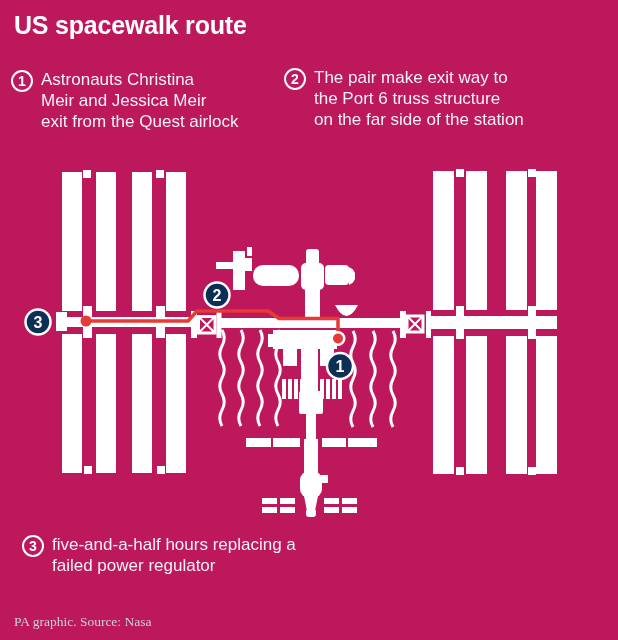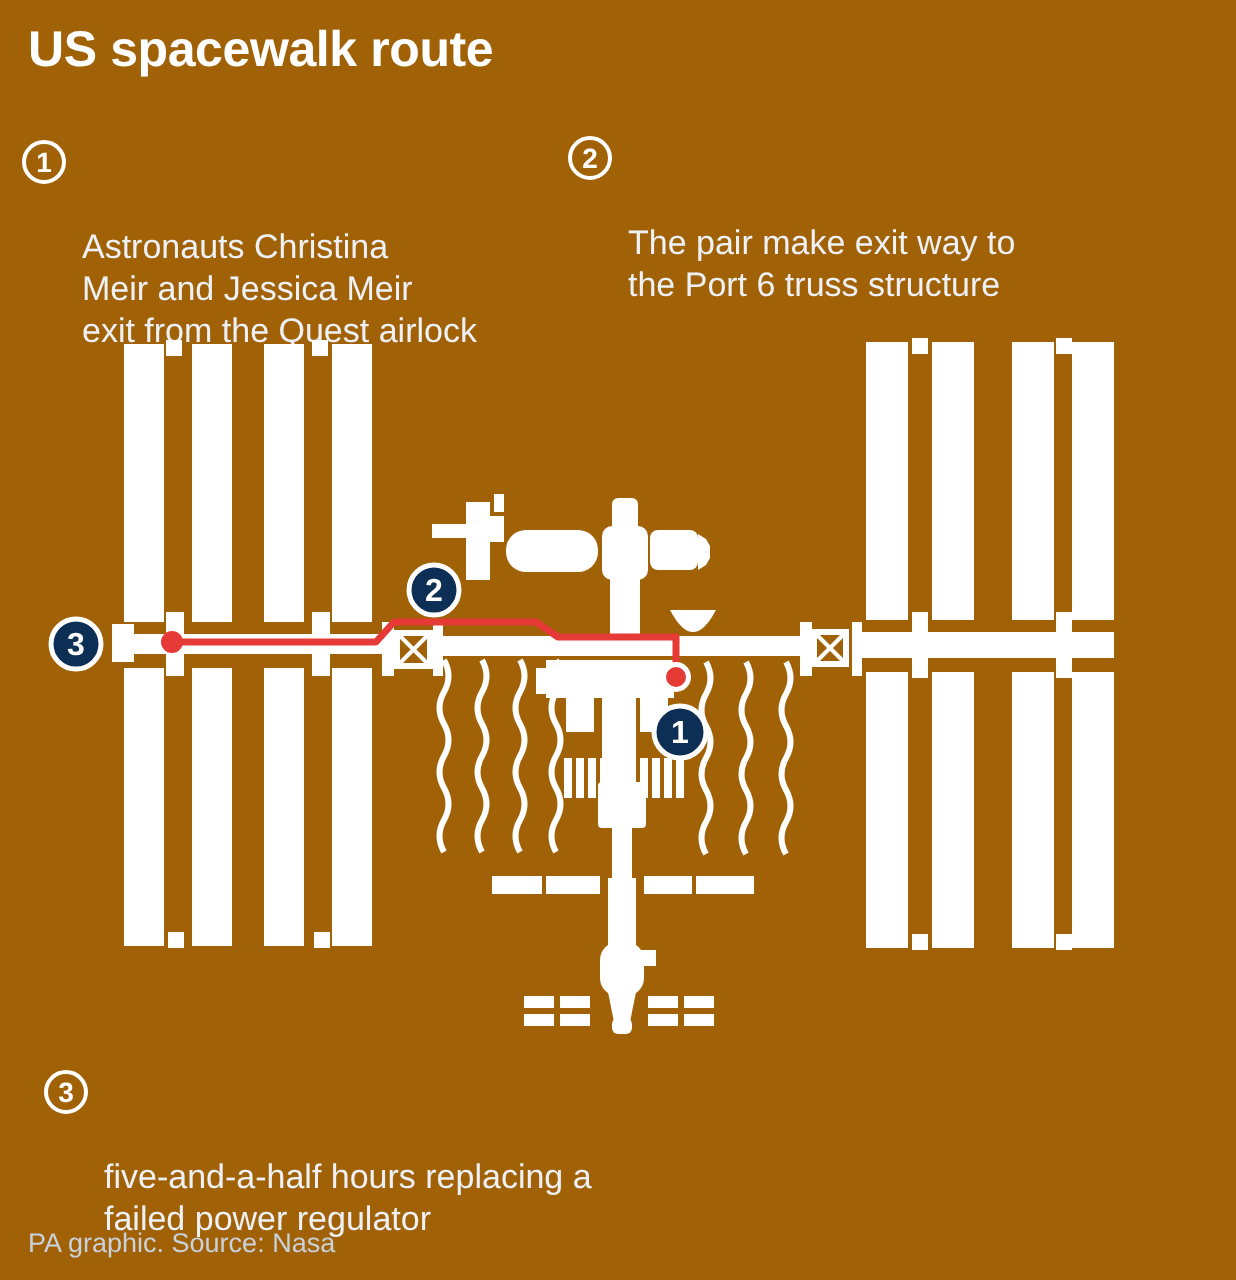--- a/index.html
+++ b/index.html
@@ -1,36 +1,36 @@
 <!DOCTYPE html>
 <html><head>
 <meta charset="utf-8">
 <style>
   html,body{margin:0;padding:0;}
   #stage{
     position:relative;width:618px;height:640px;overflow:hidden;
-    background:#a16207;
+    background:#be185d;
     font-family:"Liberation Sans","DejaVu Sans",sans-serif;
     -webkit-font-smoothing:antialiased;
   }
   .title{
     position:absolute;left:14px;top:11px;margin:0;
     font-size:25px;font-weight:700;color:#ffffff;letter-spacing:-0.2px;
   }
   .ann{position:absolute;display:flex;gap:8px;align-items:flex-start;}
   .ann-num{
     flex:0 0 auto;width:22px;height:22px;box-sizing:border-box;margin-top:1px;
     border:2px solid #ffffff;border-radius:50%;
     display:flex;align-items:center;justify-content:center;
     color:#ffffff;font-size:14px;font-weight:700;line-height:1;
   }
-  .ann-text{color:#edf1f6;font-size:17px;line-height:21px;font-weight:400;margin-top:44px;}
+  .ann-text{color:#edf1f6;font-size:17px;line-height:21px;font-weight:400;}
   .footer{
     position:absolute;left:14px;top:614px;
-    color:#c9d1dc;font-size:13.5px;font-weight:400;
+    color:#c9d1dc;font-size:13.5px;font-weight:400;font-family:Liberation Serif, serif;
   }
   svg{position:absolute;left:0;top:0;}
   .marker-label{
     font-family:"Liberation Sans","DejaVu Sans",sans-serif;
     font-size:16px;font-weight:700;fill:#ffffff;text-anchor:middle;
   }
 </style>
 </head>
 <body>
 
@@ -45,20 +45,21 @@
       <div>Meir and Jessica Meir</div>
       <div>exit from the Quest airlock</div>
     </div>
   </div>
 
   <div class="ann" style="left:284px;top:67px;width:260px;">
     <span class="ann-num">2</span>
     <div class="ann-text">
       <div>The pair make exit way to</div>
       <div>the Port 6 truss structure</div>
+      <div>on the far side of the station</div>
     </div>
   </div>
 
   <div class="ann" style="left:22px;top:534px;width:340px;">
     <span class="ann-num">3</span>
     <div class="ann-text">
       <div>five-and-a-half hours replacing a</div>
       <div>failed power regulator</div>
     </div>
   </div>

